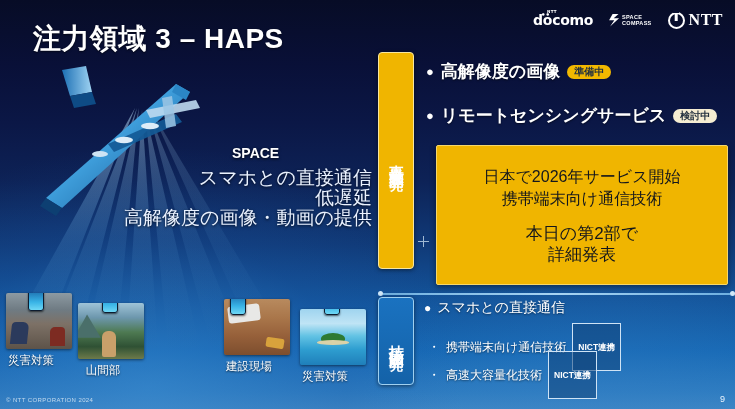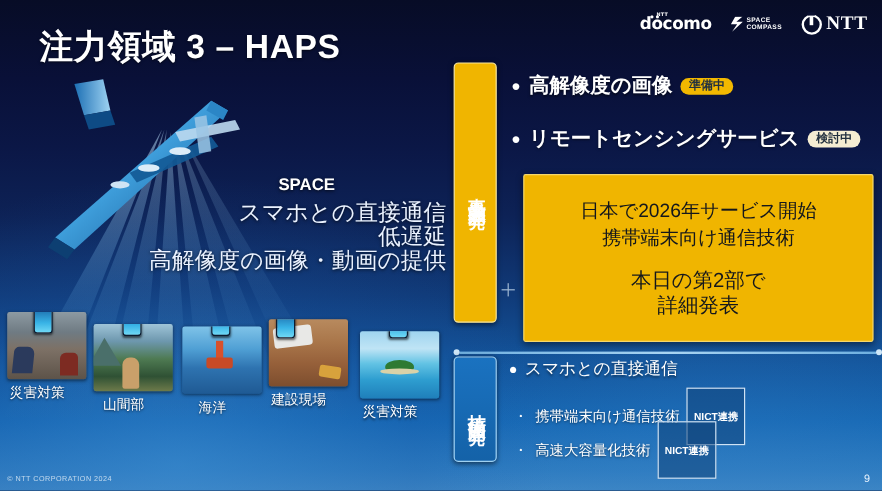--- a/index.html
+++ b/index.html
@@ -86,21 +86,21 @@
     color:#eaf2ff;font-size:19px;line-height:20px;
     text-shadow:0 1px 3px rgba(0,0,0,.75);
   }
   .feature-lines div{white-space:nowrap;}
 
   
   .thumbs{
     position:absolute;left:0;top:252px;width:380px;height:100px;
   }
   .thumb{
-    position:absolute;width:50px;
+    position:absolute;width:50px;margin-top:33px;
   }
   .thumb .photo{
     position:relative;width:66px;height:56px;border-radius:2px;overflow:hidden;
     box-shadow:0 1px 3px rgba(0,0,0,.5);
   }
   .thumb .phone{
     position:absolute;z-index:3;width:16px;height:34px;border-radius:3px;
     background:linear-gradient(180deg,#0e2f56 0%,#1d6fae 40%,#38b3e6 75%,#6fd8f5 100%);
     border:1.4px solid #0c1c30;box-sizing:border-box;
     box-shadow:0 1px 2px rgba(0,0,0,.6);
@@ -287,26 +287,20 @@
         <span class="phone" style="left:22px;top:-16px;"></span>
       </div>
       <div class="label">災害対策</div>
     </div>
     <div class="thumb" style="left:78px;top:18px;">
       <div class="photo ph-mountain">
         <span class="phone" style="left:24px;top:-24px;"></span>
       </div>
       <div class="label">山間部</div>
     </div>
-    <div class="thumb" style="left:152px;top:20px;">
-      <div class="photo ph-ocean">
-        <span class="phone" style="left:24px;top:-26px;"></span>
-      </div>
-      <div class="label">海洋</div>
-    </div>
     <div class="thumb" style="left:224px;top:14px;">
       <div class="photo ph-construct">
         <span class="phone" style="left:6px;top:-18px;"></span>
       </div>
       <div class="label">建設現場</div>
     </div>
     <div class="thumb" style="left:300px;top:24px;">
       <div class="photo ph-island">
         <span class="phone" style="left:24px;top:-28px;"></span>
       </div>

